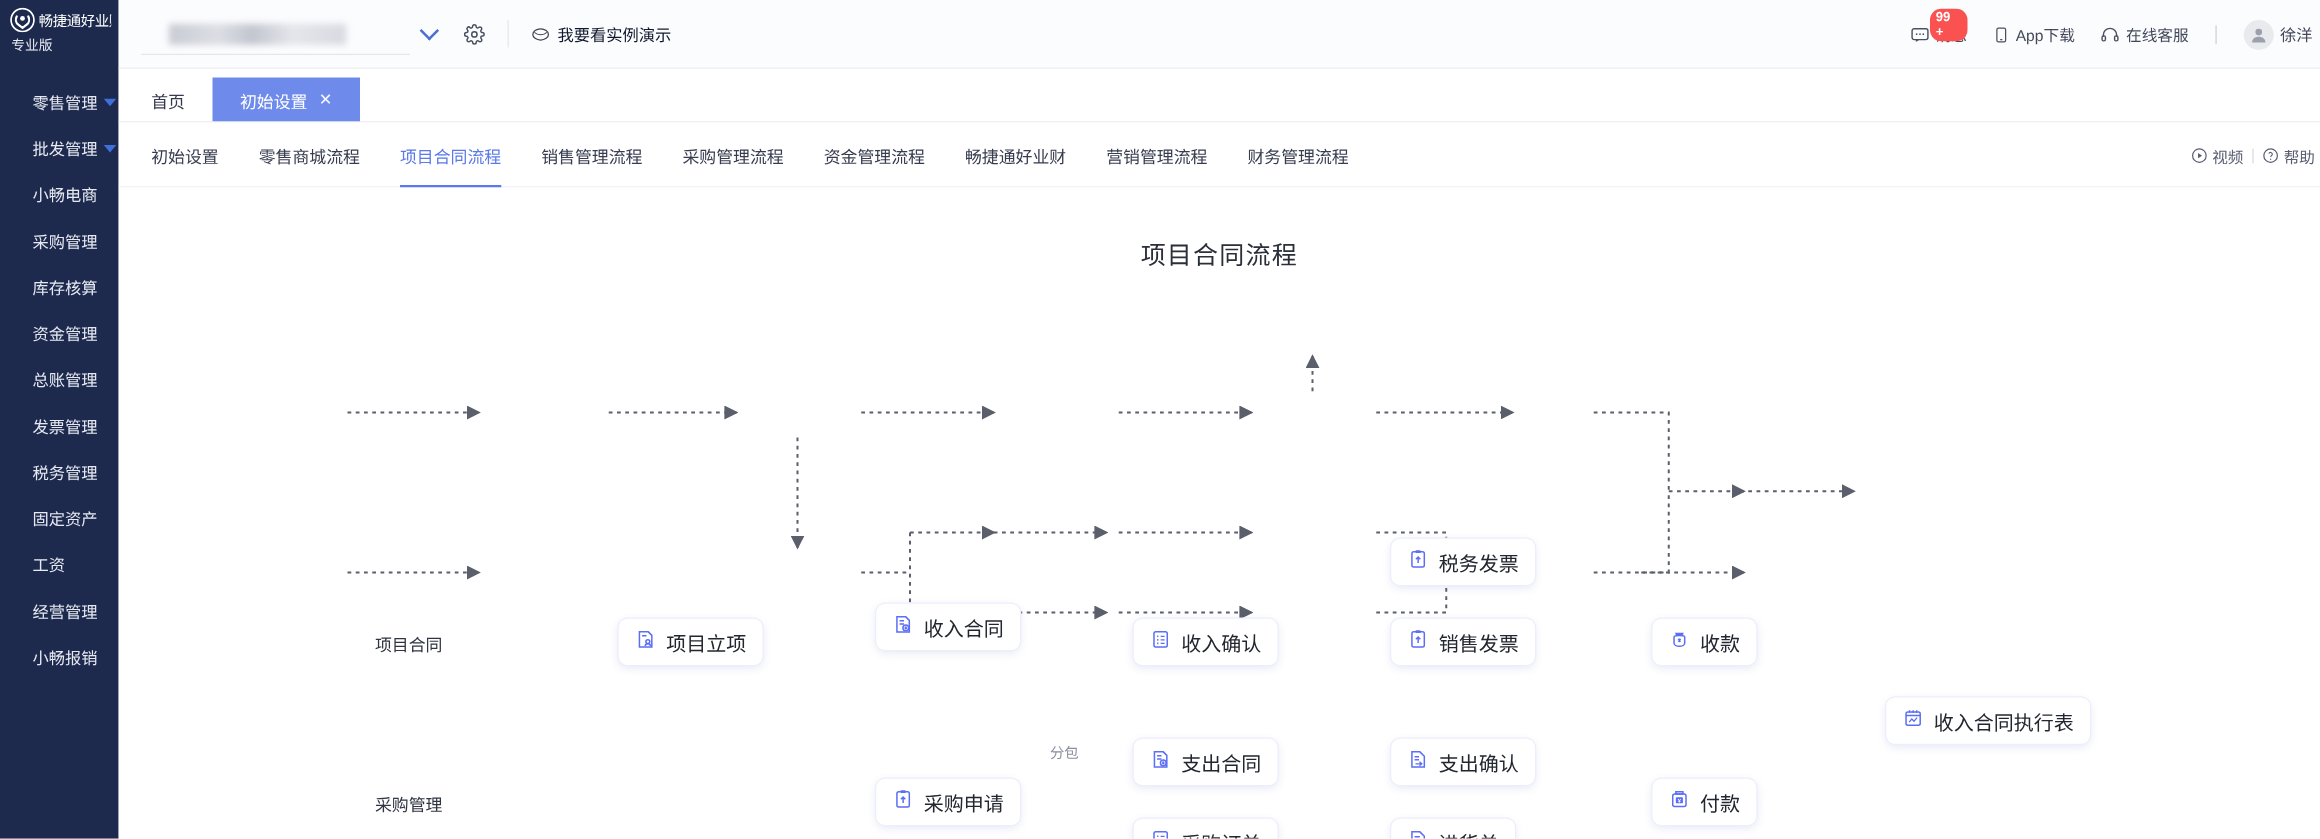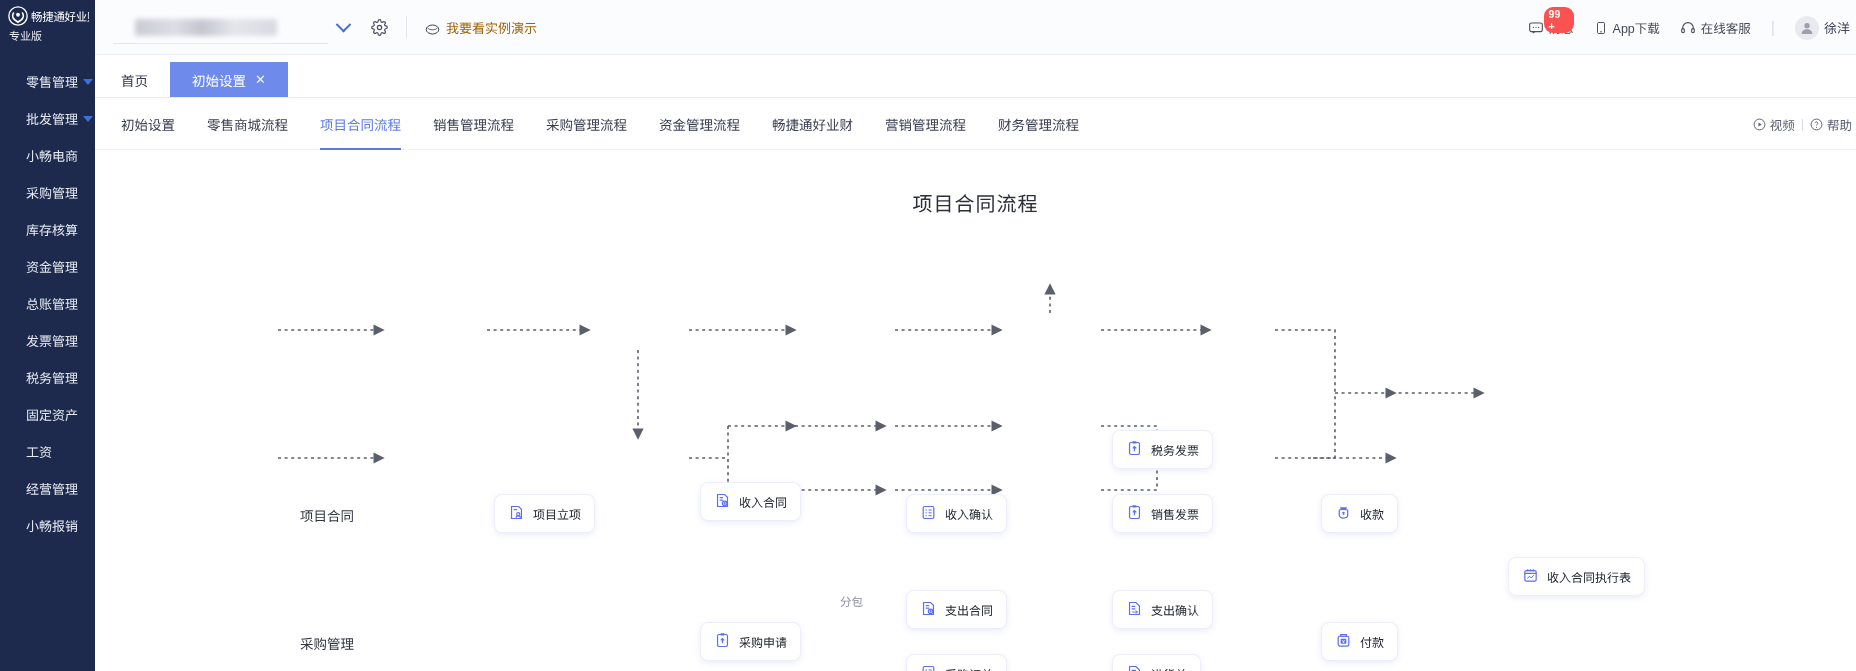--- a/index.html
+++ b/index.html
@@ -76,22 +76,22 @@
     border-bottom: 1px solid #e3e6ec;
   }
   .chev-down {
     margin-left: 10px; width: 11px; height: 11px;
     border-right: 2px solid #4a6fd4; border-bottom: 2px solid #4a6fd4;
     transform: rotate(45deg) translate(-2px,-2px);
   }
   .gear { margin-left: 22px; cursor: pointer; display: flex; }
   .divider-v { width: 1px; height: 22px; background: #e5e7ec; margin: 0 18px; }
   .demo-link {
-    display: flex; align-items: flex-end; gap: 6px;
-    color: #a16207; font-size: 13px; cursor: pointer;
+    display: flex; align-items: center; gap: 6px;
+    color: #0f172a; font-size: 13px; cursor: pointer;
   }
   .topright {
     position: absolute; right: 0; top: 0; height: 55px;
     display: flex; align-items: center; gap: 20px; padding-right: 6px;
   }
   .tr-item {
     display: flex; align-items: center; gap: 5px;
     font-size: 12.5px; color: #44495a; cursor: pointer; position: relative;
   }
   .badge {
@@ -161,21 +161,21 @@
     position: absolute; font-size: 13.5px; color: #2f3440; white-space: nowrap;
   }
   .node {
     position: absolute;
     height: 37px;
     background: #ffffff;
     border-radius: 7px;
     box-shadow: 0 0 0 1px #eceefb, 0 2px 7px rgba(98,110,190,.16);
     display: flex; align-items: center; gap: 8px;
     padding: 0 13px;
-    font-size: 12px; color: #22262f;
+    font-size: 16px; color: #22262f;
     white-space: nowrap; cursor: pointer;
   }
   .node svg { flex: 0 0 auto; }
   .edge-label {
     position: absolute; font-size: 11.5px; color: #8a8f9c; white-space: nowrap;
   }
 </style>
 </head>
 <body>
 

